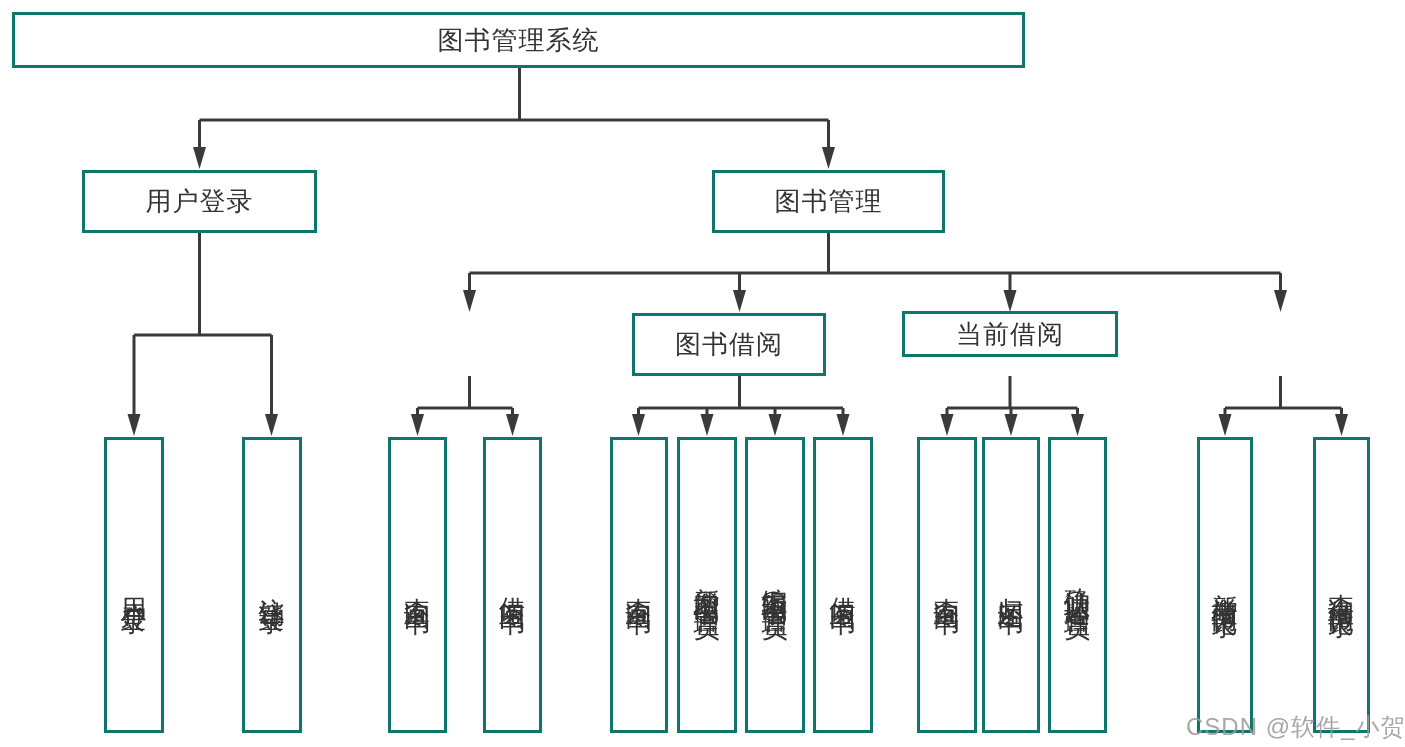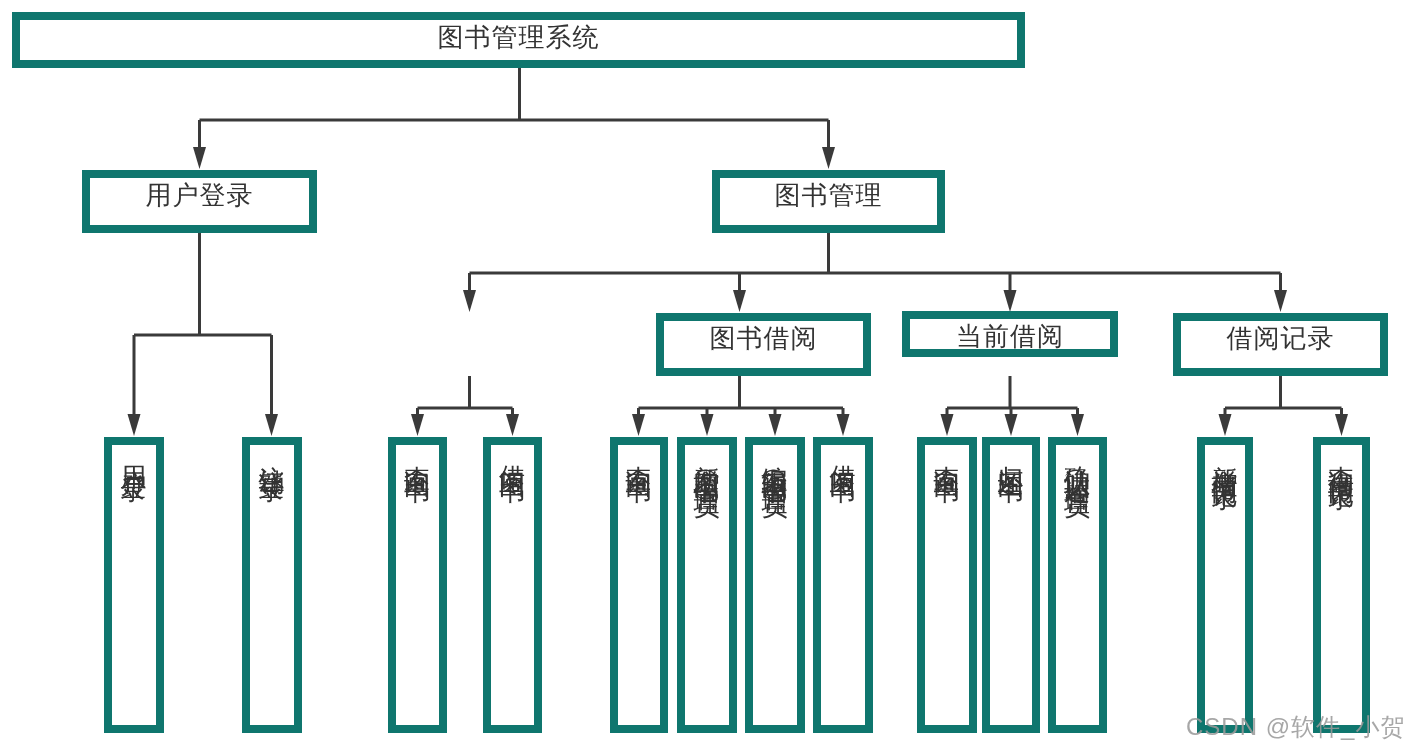--- a/index.html
+++ b/index.html
@@ -28,22 +28,23 @@
     stroke-width: 3;
   }
   .edges polygon {
     fill: #3a3a3a;
     stroke: none;
   }
   .node, .leaf {
     position: absolute;
     box-sizing: border-box;
     background: #ffffff;
-    border: 8px solid #0f766e;
+    border: 3px solid #0f766e;
     display: flex;
+    align-items: center;
     justify-content: center;
     color: #333333;
   }
   .node {
     font-size: 26px;
     letter-spacing: 1px;
     white-space: nowrap;
   }
   .leaf {
     top: 437px;
@@ -126,28 +127,25 @@
     <span>图书管理系统</span>
   </div>
 
   <div class="node" style="left:82px; top:170px; width:235px; height:63px;">
     <span>用户登录</span>
   </div>
   <div class="node" style="left:712px; top:170px; width:233px; height:63px;font-family:Liberation Mono, monospace;">
     <span>图书管理</span>
   </div>
 
-  <div class="node" style="left:632px; top:313px; width:215px; height:63px;margin-left:24px;">
+  <div class="node" style="left:632px; top:313px; width:194px; height:63px;">
     <span>图书借阅</span>
   </div>
   <div class="node" style="left:902px; top:311px; width:216px; height:46px;">
     <span>当前借阅</span>
-  </div>
-  <div class="node" style="left:1173px; top:313px; width:215px; height:63px;">
-    <span>借阅记录</span>
   </div>
 
   <div class="leaf" style="left:104px; width:60px;">
     <span class="vtext">用户登录</span>
   </div>
   <div class="leaf" style="left:242px; width:60px;">
     <span class="vtext">注销登录</span>
   </div>
 
   <div class="leaf" style="left:388px; width:59px;">

